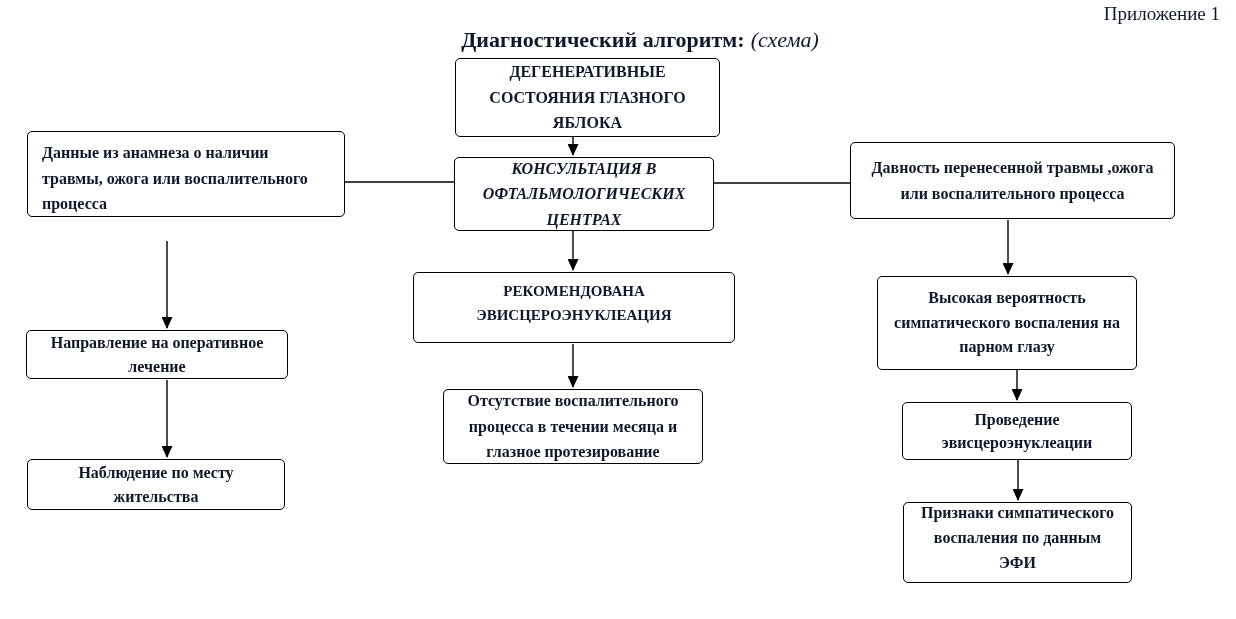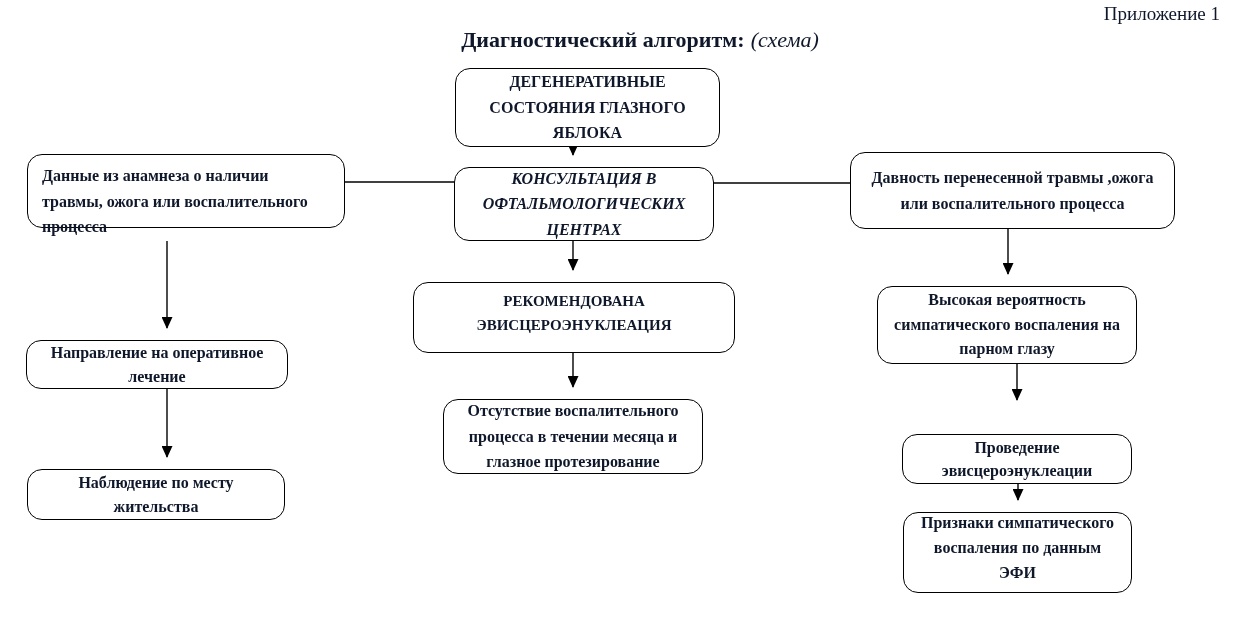--- a/index.html
+++ b/index.html
@@ -42,50 +42,49 @@
     width: 1236px;
     height: 619px;
     pointer-events: none;
   }
 
   .node {
     position: absolute;
     box-sizing: border-box;
     background: #ffffff;
     border: 1.4px solid #000000;
-    border-radius: 15px;
+    border-radius: 5px;
     font-weight: bold;
     font-size: 16px;
     line-height: 1.6;
     display: flex;
     align-items: center;
     justify-content: center;
     text-align: center;
-    margin-top: 10px;
   }
   .node.top-left {
     align-items: flex-start;
     justify-content: flex-start;
     text-align: left;
   }
   .node.top-center {
     align-items: center;
   }
 
   
   #node-degenerative        { left: 455px; top: 58px;  width: 265px; height: 79px; padding: 0 16px; }
   #node-consultation        { left: 454px; top: 157px; width: 260px; height: 74px; padding: 0 14px; font-style: italic; }
-  #node-anamnesis           { left: 27px;  top: 144px; width: 318px; height: 74px; padding: 8px 14px; }
+  #node-anamnesis           { left: 27px;  top: 131px; width: 318px; height: 86px; padding: 8px 14px; }
   #node-injury-history      { left: 850px; top: 142px; width: 325px; height: 77px; padding: 8px 14px; }
   #node-recommended         { left: 413px; top: 272px; width: 322px; height: 71px; padding: 6px 4px 16px; font-size: 15px; }
   #node-no-inflammation     { left: 443px; top: 389px; width: 260px; height: 75px; padding: 0 14px; }
   #node-surgical-referral   { left: 26px;  top: 330px; width: 262px; height: 49px; padding: 0 14px; line-height: 1.45; }
   #node-residence-observ    { left: 27px;  top: 459px; width: 258px; height: 51px; padding: 0 14px; line-height: 1.45; }
-  #node-sympathetic-risk    { left: 877px; top: 276px; width: 260px; height: 78px; padding: 15px 9px;  line-height: 1.55; }
-  #node-evisceration        { left: 902px; top: 424px; width: 230px; height: 50px; padding: 0 12px; line-height: 1.45; }
+  #node-sympathetic-risk    { left: 877px; top: 276px; width: 260px; height: 94px; padding: 15px 9px;  line-height: 1.55; }
+  #node-evisceration        { left: 902px; top: 402px; width: 230px; height: 58px; padding: 0 12px; line-height: 1.45; }
   #node-efi-signs           { left: 903px; top: 502px; width: 229px; height: 81px; padding: 4px 12px 12px; line-height: 1.55; }
 </style>
 </head>
 <body>
 
 <div class="canvas">
 
   <div class="appendix">Приложение 1</div>
 
   <div class="title-wrap">

